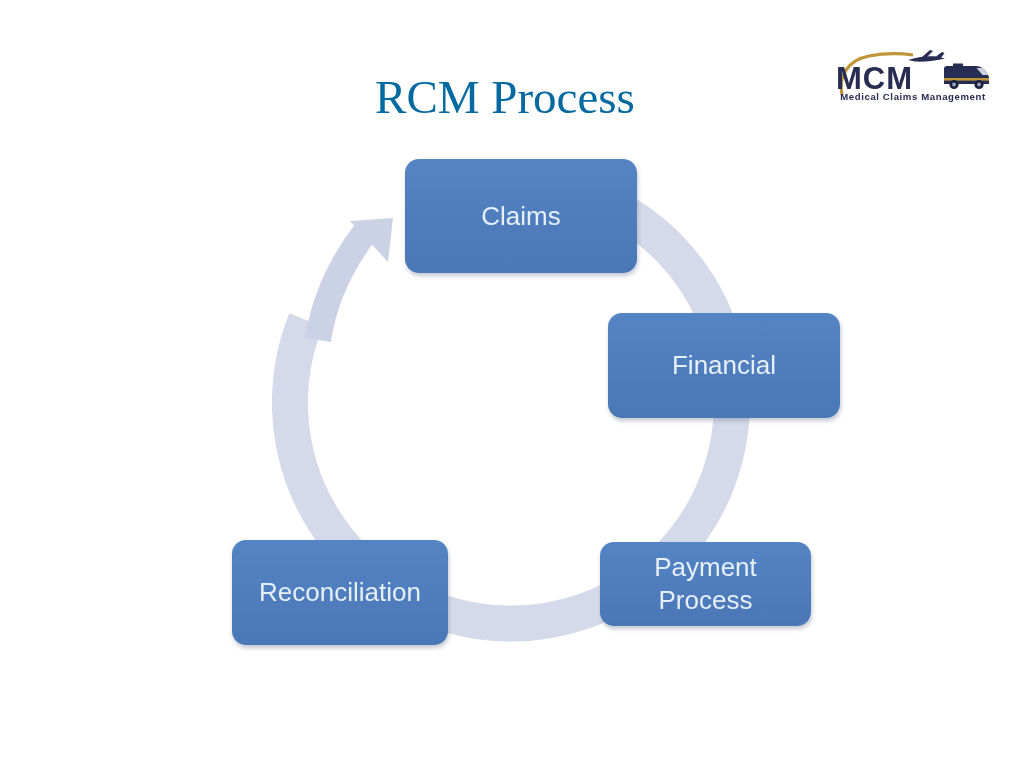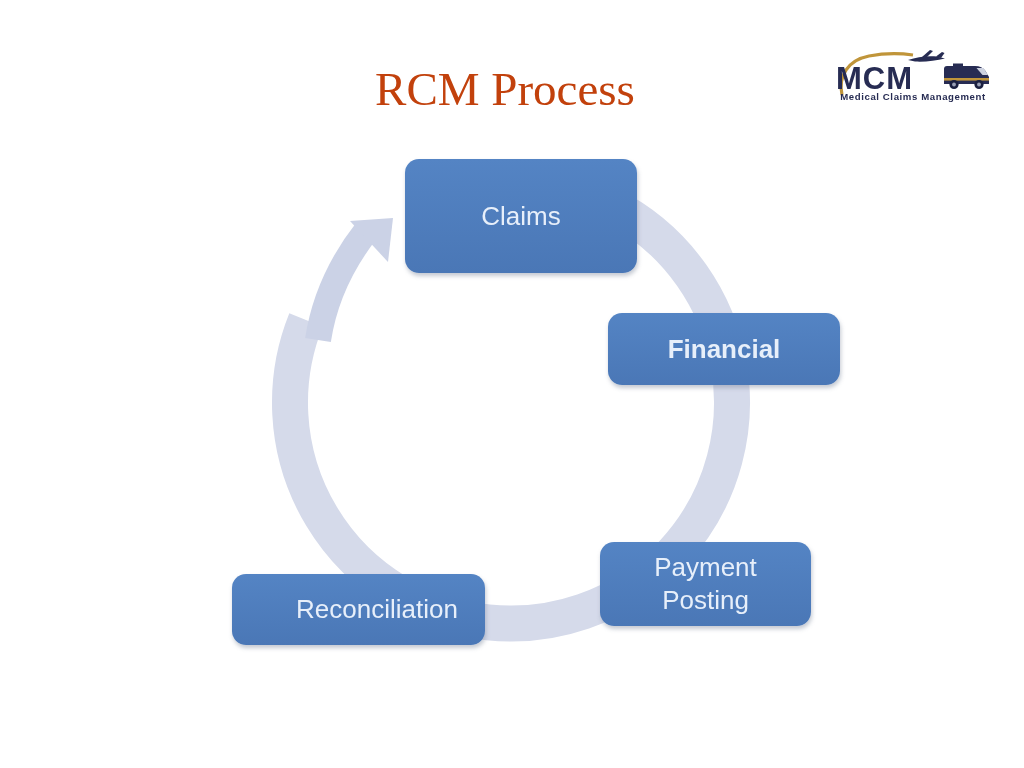--- a/index.html
+++ b/index.html
@@ -6,27 +6,27 @@
   .slide{
     position:relative;
     width:1024px;height:768px;
     background:#ffffff;
     overflow:hidden;
     font-family:"Liberation Sans",sans-serif;
   }
   .slide-title{
     position:absolute;
     top:64px;left:0;right:14px;
-    margin:0;
+    margin:8px;
     text-align:center;
     font-family:"Liberation Serif","DejaVu Serif",serif;
     font-weight:400;
     font-size:47px;
     line-height:1.1;
-    color:#c2410c;
+    color:#0369a1;
   }
   .logo{
     position:absolute;
     left:833px;top:48px;
     width:160px;height:60px;text-align:center;
   }
   .ring-layer{
     position:absolute;left:0;top:0;width:1024px;height:768px;
   }
   .node{
@@ -38,23 +38,23 @@
     background:linear-gradient(180deg,#5484c4 0%,#4a77b6 100%);
     border-radius:14px;
     box-shadow:1px 3px 4px rgba(125,135,155,0.45);
     color:#e7effa;
     font-size:26px;
     line-height:33px;
     text-align:right;
     z-index:2;
   }
   .node-claims{left:405px;top:159px;width:232px;height:114px;}
-  .node-financial{left:608px;top:313px;width:232px;height:72px;font-weight:bold;}
+  .node-financial{left:608px;top:313px;width:232px;height:105px;}
   .node-payment{left:600px;top:542px;width:211px;height:84px;}
-  .node-reconciliation{left:232px;top:574px;width:216px;height:71px;padding-left:37px;}
+  .node-reconciliation{left:232px;top:540px;width:216px;height:105px;}
   .node-previsit{left:199px;top:313px;width:232px;height:106px;}
   .logo-mcm-text{
     font-family:"Liberation Sans",sans-serif;
     font-weight:bold;
     letter-spacing:1px;
   }
   .logo-caption-text{
     font-family:"Liberation Sans",sans-serif;
     font-weight:bold;
     letter-spacing:0.6px;
@@ -107,21 +107,21 @@
   <div class="node node-claims">
     <div>Claims</div>
   </div>
 
   <div class="node node-financial">
     <div>Financial</div>
   </div>
 
   <div class="node node-payment">
     <div>Payment</div>
-    <div>Posting</div>
+    <div>Process</div>
   </div>
 
   <div class="node node-reconciliation">
     <div>Reconciliation</div>
   </div>
 
 
 </div>
 
 </body></html>

